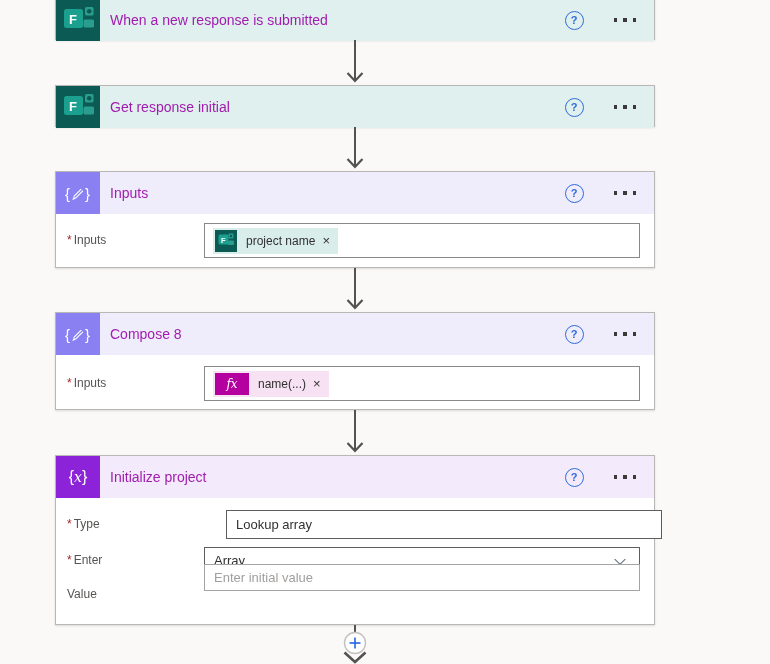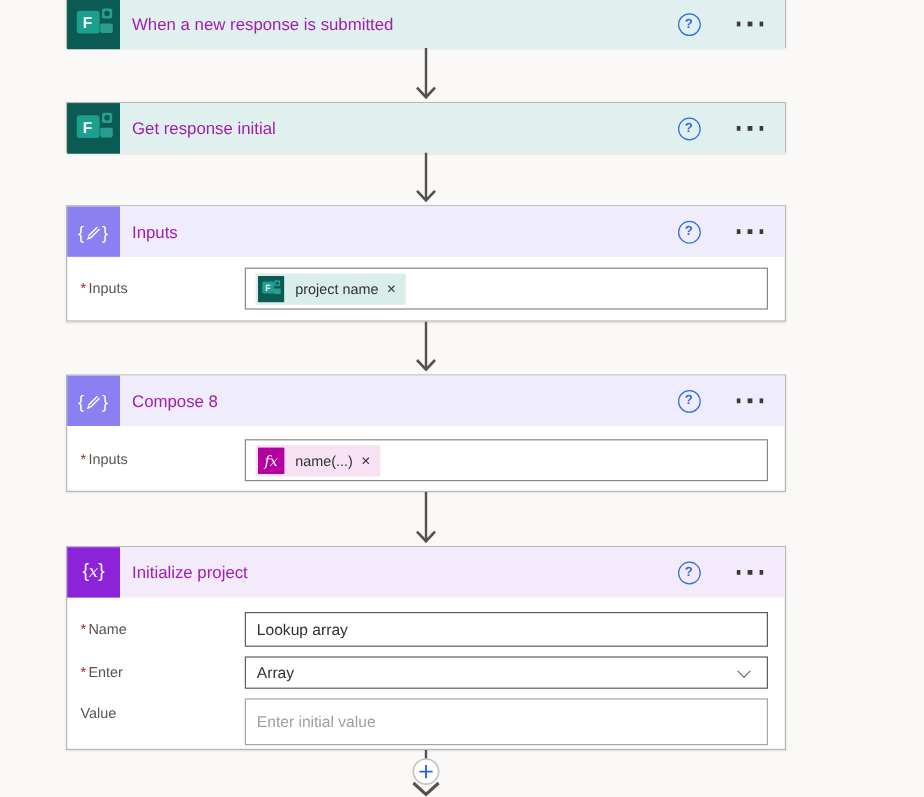--- a/index.html
+++ b/index.html
@@ -44,21 +44,21 @@
         border-right:1.4px solid #5f6a77;border-bottom:1.4px solid #5f6a77;
         transform:translateY(-70%) rotate(45deg);}
 
   
   .token{display:inline-flex;align-items:center;height:26px;margin-left:8px;cursor:pointer;}
   .token-forms{background:#d9edeb;}
   .token-fx{background:#f6e2f3;}
   .token .mini{width:22px;height:22px;flex:none;margin-left:2px;}
   .token .t-label{font-size:12px;color:#323130;padding:0 5px 0 9px;white-space:nowrap;}
   .token .t-x{font-size:13px;color:#323130;padding:0 8px 0 2px;cursor:pointer;line-height:1;}
-  .fx-tile{width:22px;height:22px;margin-left:2px;background:#b4009e;color:#fff;flex:none;
+  .fx-tile{width:34px;height:22px;margin-left:2px;background:#b4009e;color:#fff;flex:none;
            display:flex;align-items:center;justify-content:center;
            font-family:"DejaVu Serif", serif;font-style:italic;font-size:12px;}
 
   
   .arrow{position:absolute;left:343px;width:24px;}
 </style>
 </head>
 <body>
 
 <div class="canvas">
@@ -219,36 +219,36 @@
           <span>?</span>
         </span>
       <span class="dots">
           <i></i>
           <i></i>
           <i></i>
         </span>
     </div>
 
     <span class="lbl" style="top:54px;line-height:29px;">
-      <span class="req">*</span><span>Name</span>
-    </span>
-    <input class="txt" style="top: 54px; height: 29px;" value="Lookup array">
+      <span class="req">*</span><span>Type</span>
+    </span>
+    <input class="txt" style="top: 54px; height: 29px; margin-left: 22px;" value="Lookup array">
 
     <span class="lbl" style="top:91px;line-height:27px;">
       <span class="req">*</span><span>Enter</span>
     </span>
-    <div class="select" style="top:91px;height:27px;">
+    <div class="select" style="top:91px;height:27px;text-decoration:underline;">
       <span>Array</span>
       <span class="chev"></span>
     </div>
 
     <span class="lbl" style="top:125px;line-height:27px;">
       <span>Value</span>
     </span>
-    <input class="txt light" style="top: 126px; height: 39px;" placeholder="Enter initial value">
+    <input class="txt light" style="top: 108px; height: 27px;" placeholder="Enter initial value">
   </div>
 
   <svg class="arrow" style="top:625px;" width="24" height="39">
     <line x1="12" y1="0" x2="12" y2="9" stroke="#54524f" stroke-width="2"></line>
     <polyline points="1.5,27.5 12,37 22.5,27.5" fill="none" stroke="#54524f" stroke-width="2.6"></polyline>
     <circle cx="12" cy="18" r="10.5" fill="#ffffff" stroke="#c4c2c0" stroke-width="1.4"></circle>
     <line x1="12" y1="12.5" x2="12" y2="23.5" stroke="#2266e3" stroke-width="1.6"></line>
     <line x1="6.5" y1="18" x2="17.5" y2="18" stroke="#2266e3" stroke-width="1.6"></line>
   </svg>
 

